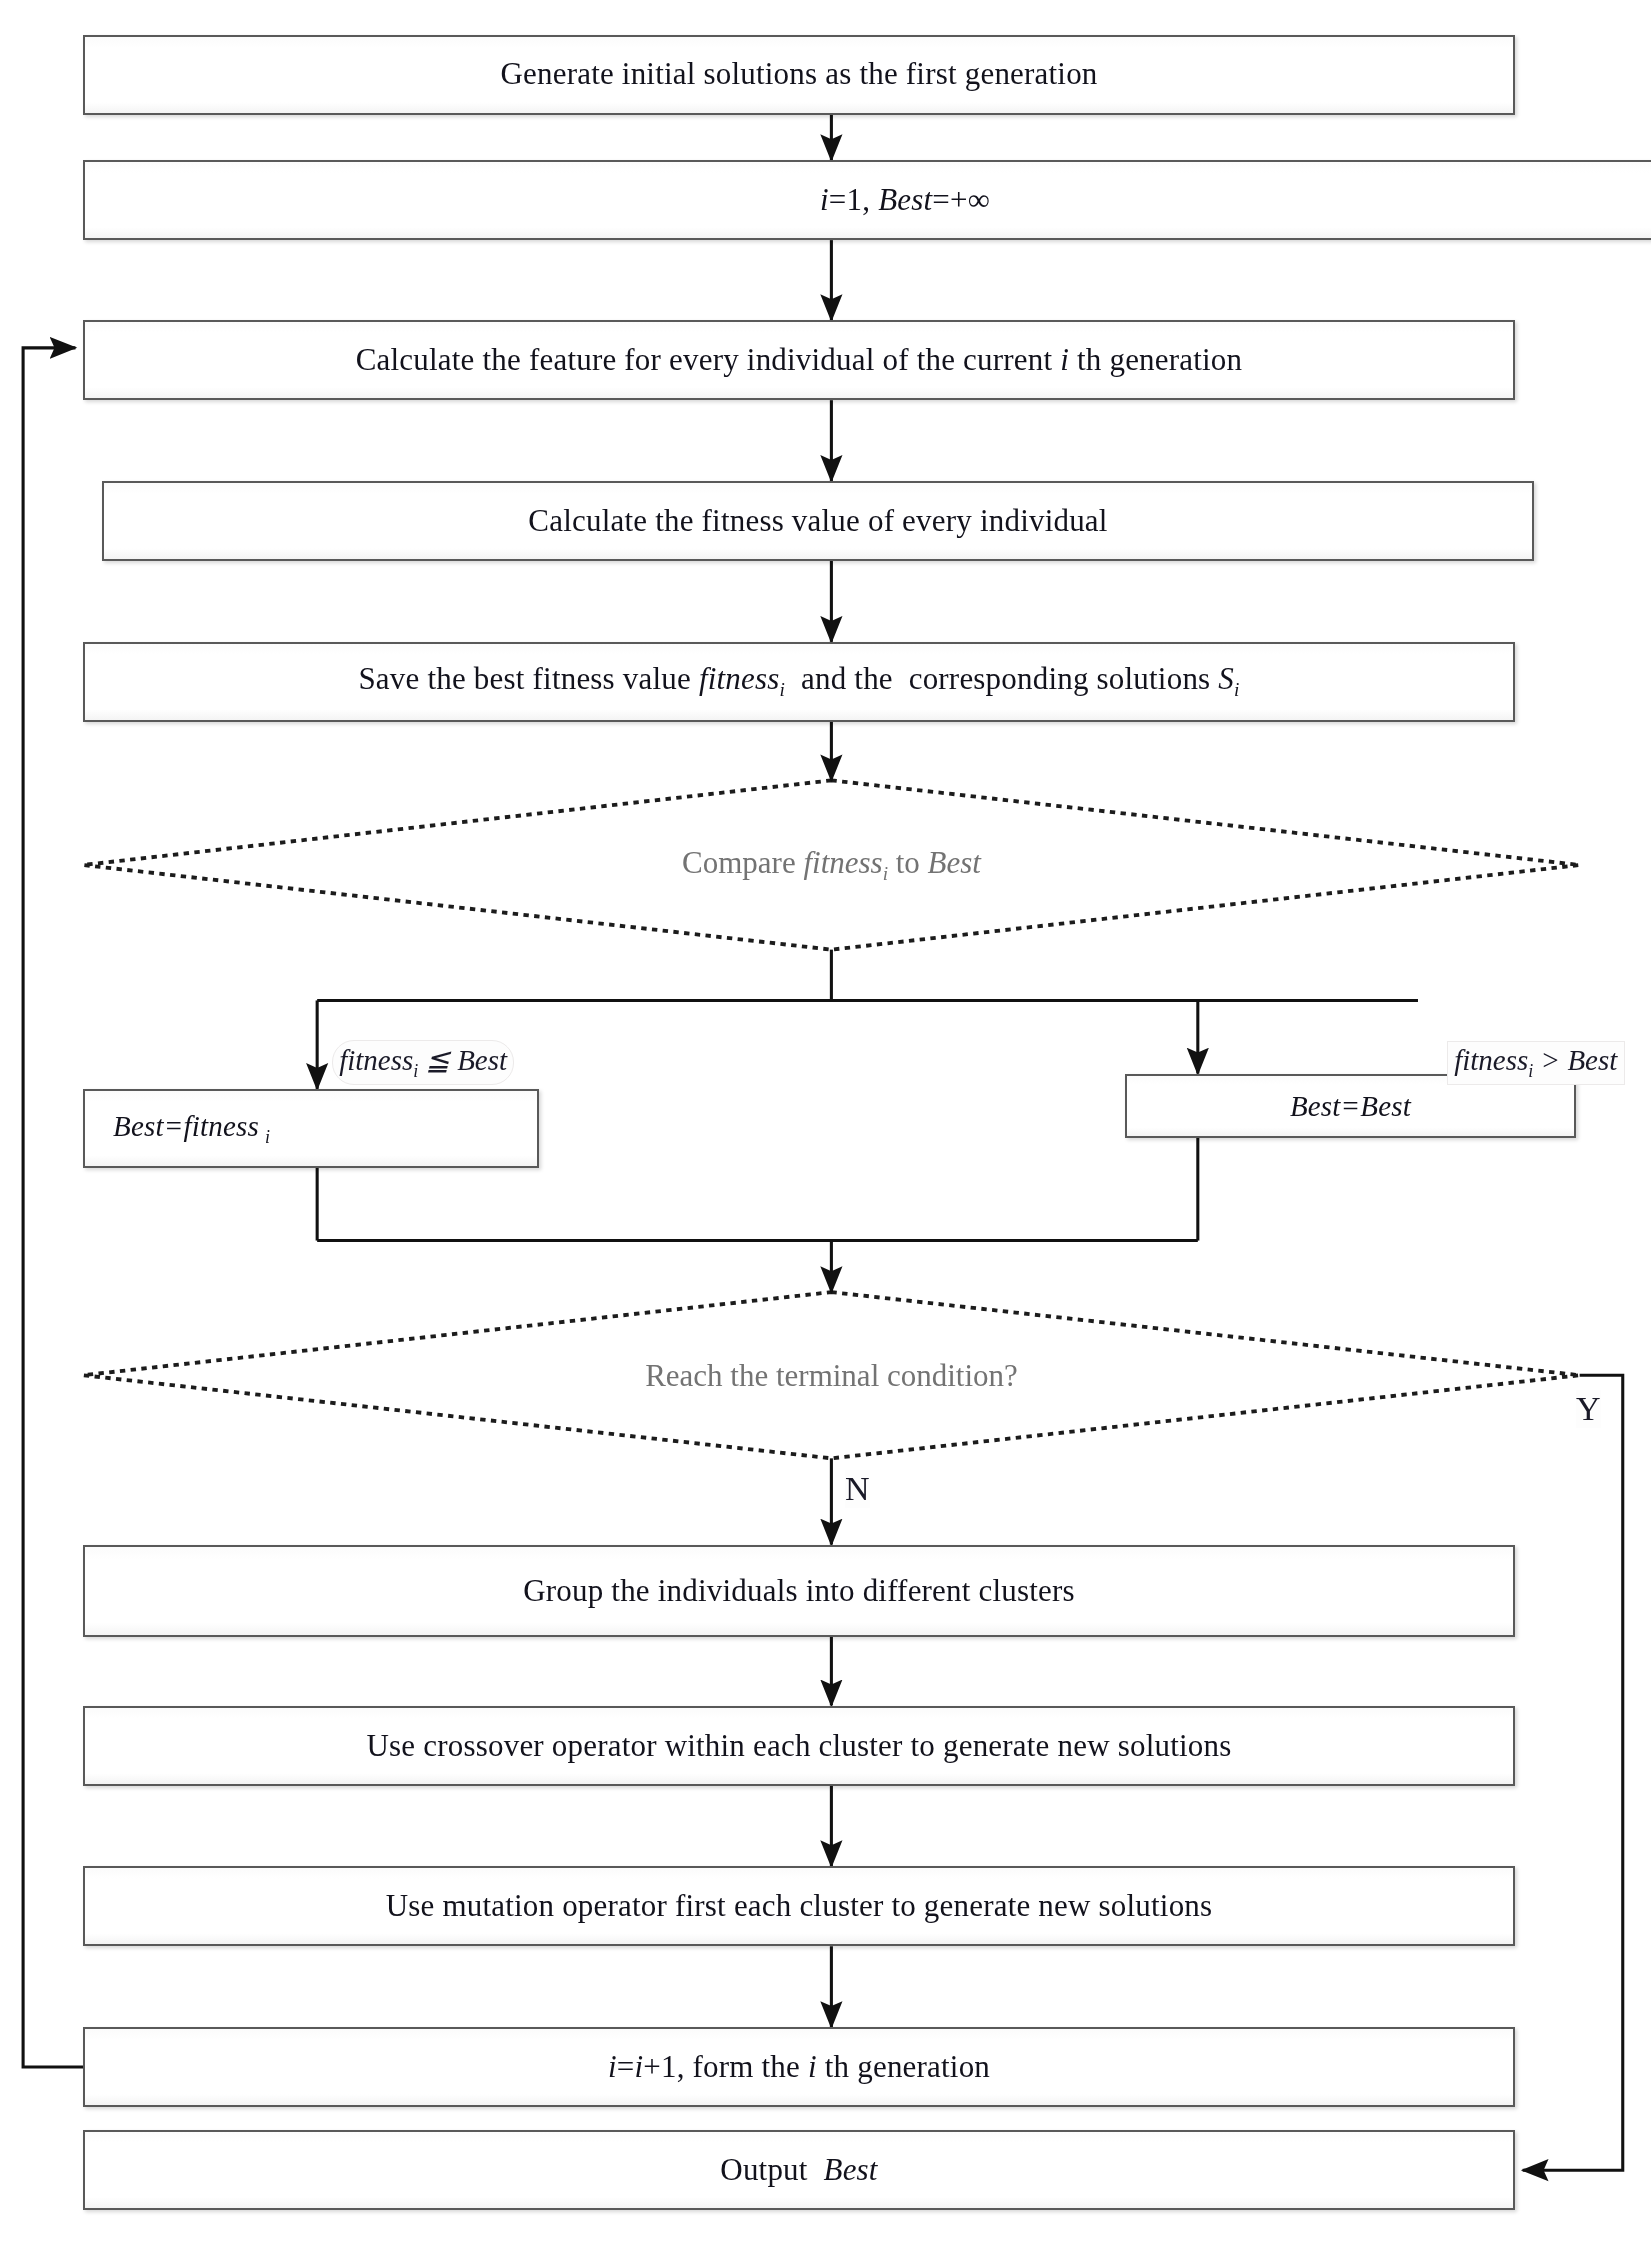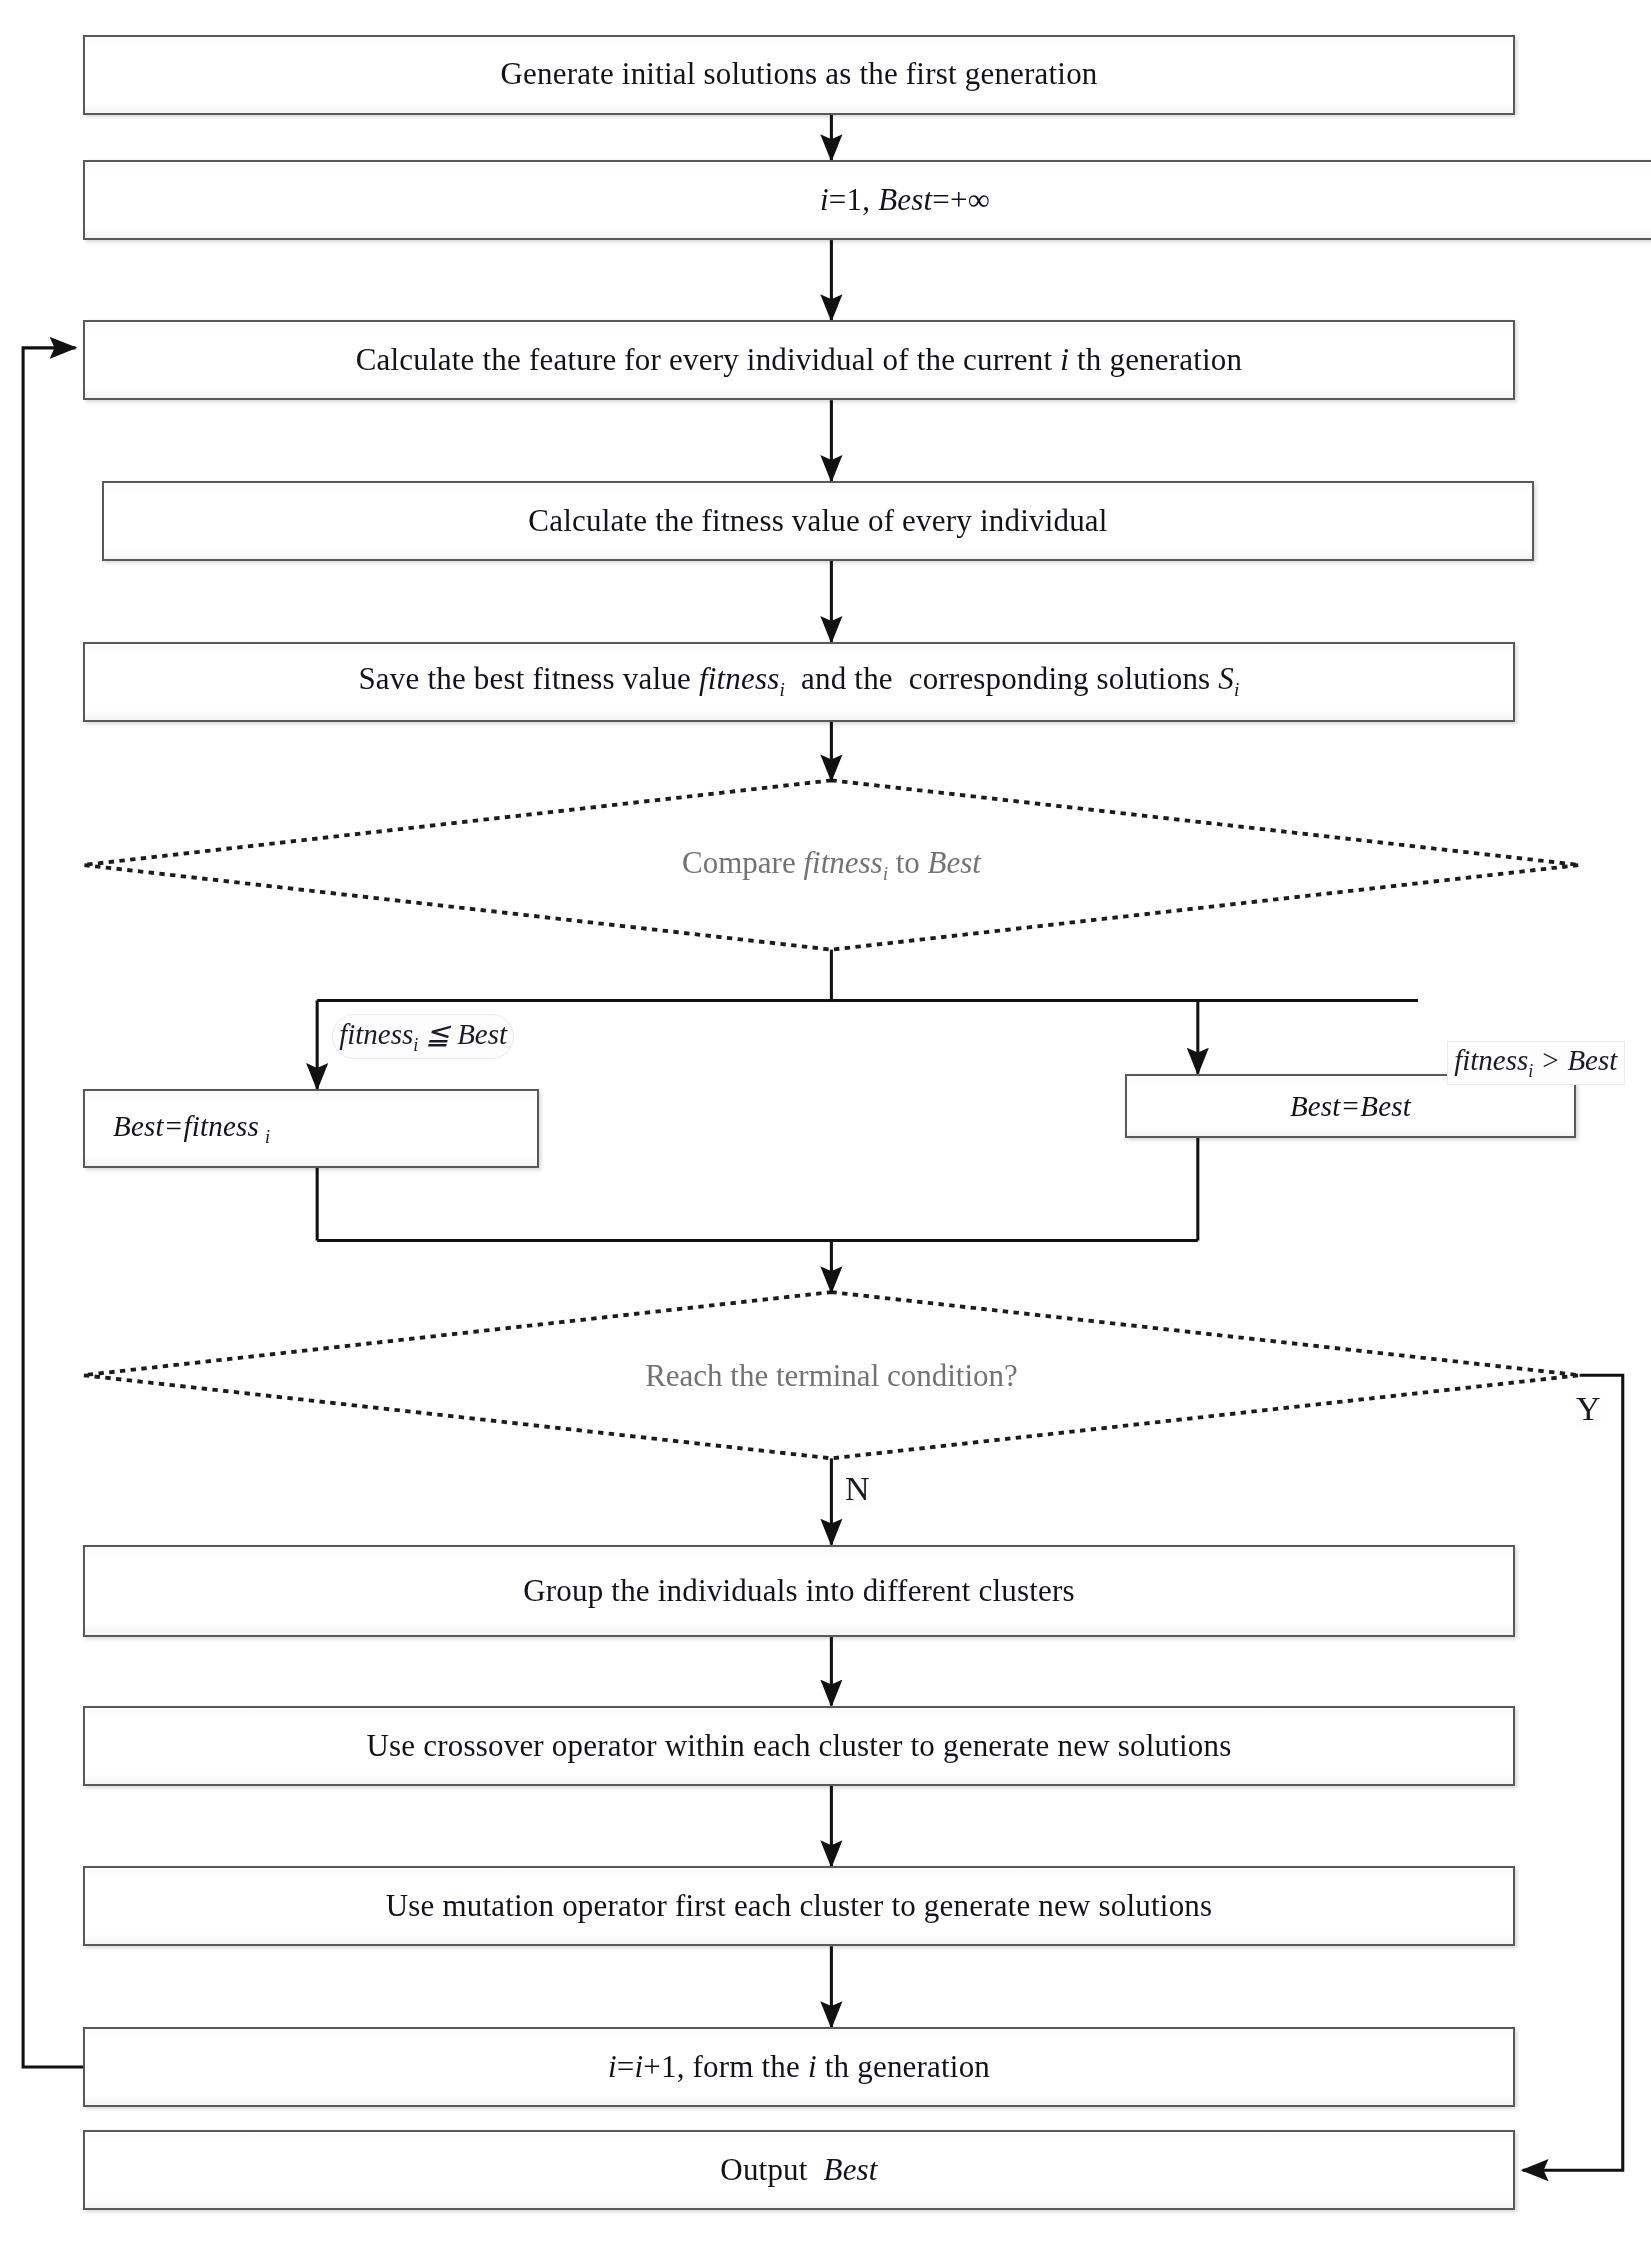--- a/index.html
+++ b/index.html
@@ -178,21 +178,21 @@
   </div>
 
   <div class="diamond-label" style="left:493px; top:844px; width:677px; height:43px;">
     <span>Compare <span class="it">fitness</span><span class="sub">i</span> to <span class="it">Best</span></span>
   </div>
 
   <div class="diamond-label" style="left:493px; top:1354px; width:677px; height:43px;">
     <span>Reach the terminal condition?</span>
   </div>
 
-  <div class="edge-label" style="left:332px; top:1014px;border-radius:22px;">
+  <div class="edge-label" style="left:332px; top:1040px;border-radius:22px;">
     <span><span class="it">fitness</span><span class="sub">i</span> ≦ <span class="it">Best</span></span>
   </div>
 
   <div class="edge-label" style="left:1447px; top:1041px;">
     <span><span class="it">fitness</span><span class="sub">i</span> &gt; <span class="it">Best</span></span>
   </div>
 
   <div class="yn-label" style="left:1576px; top:1390px;">
     <span>Y</span>
   </div>

